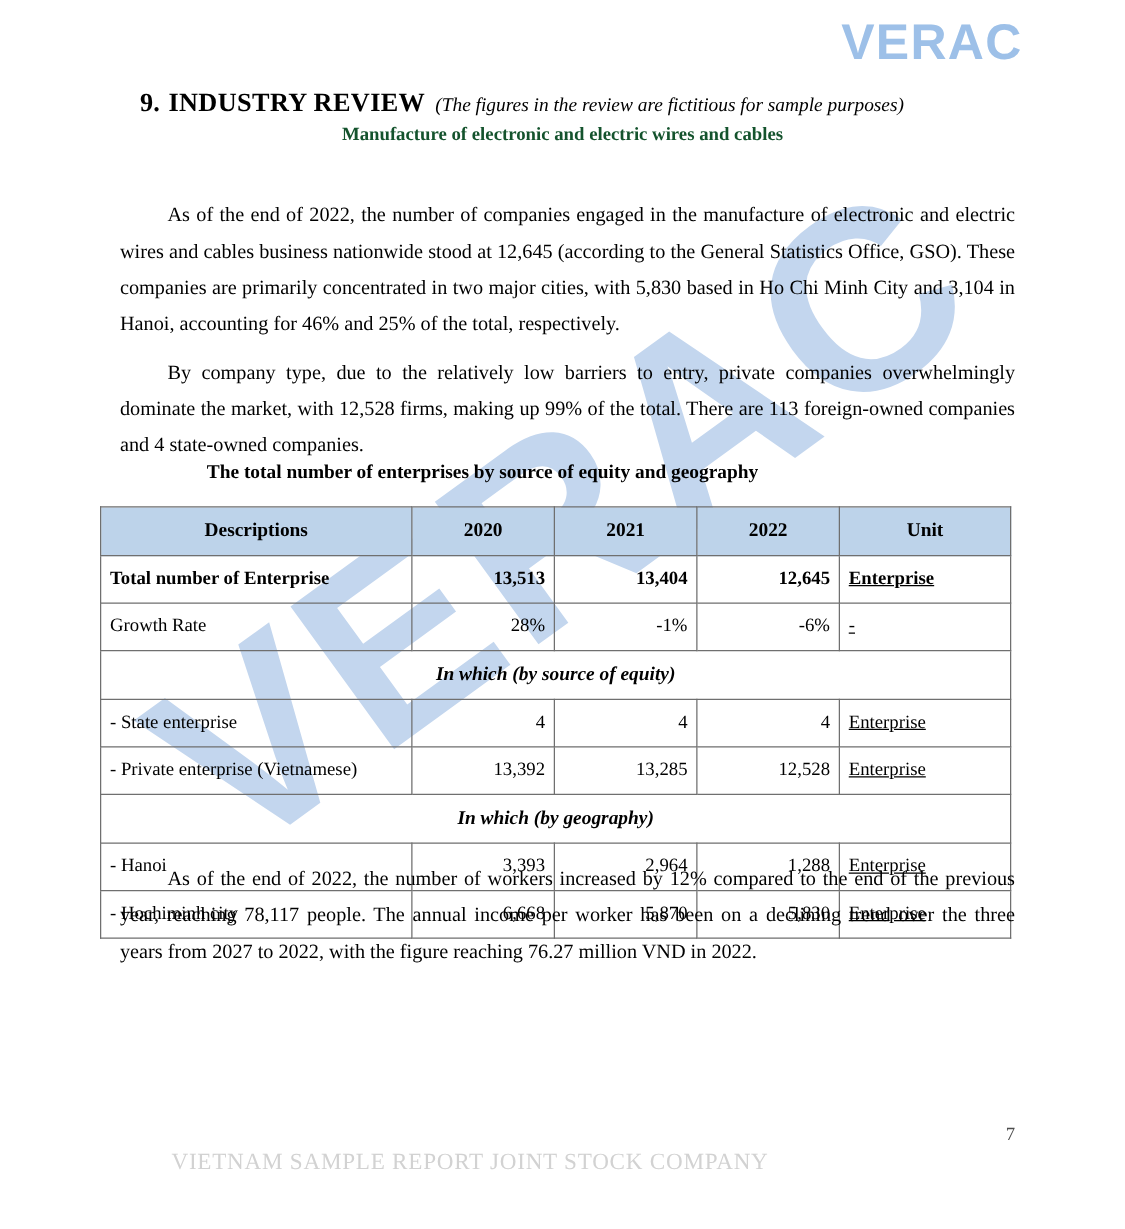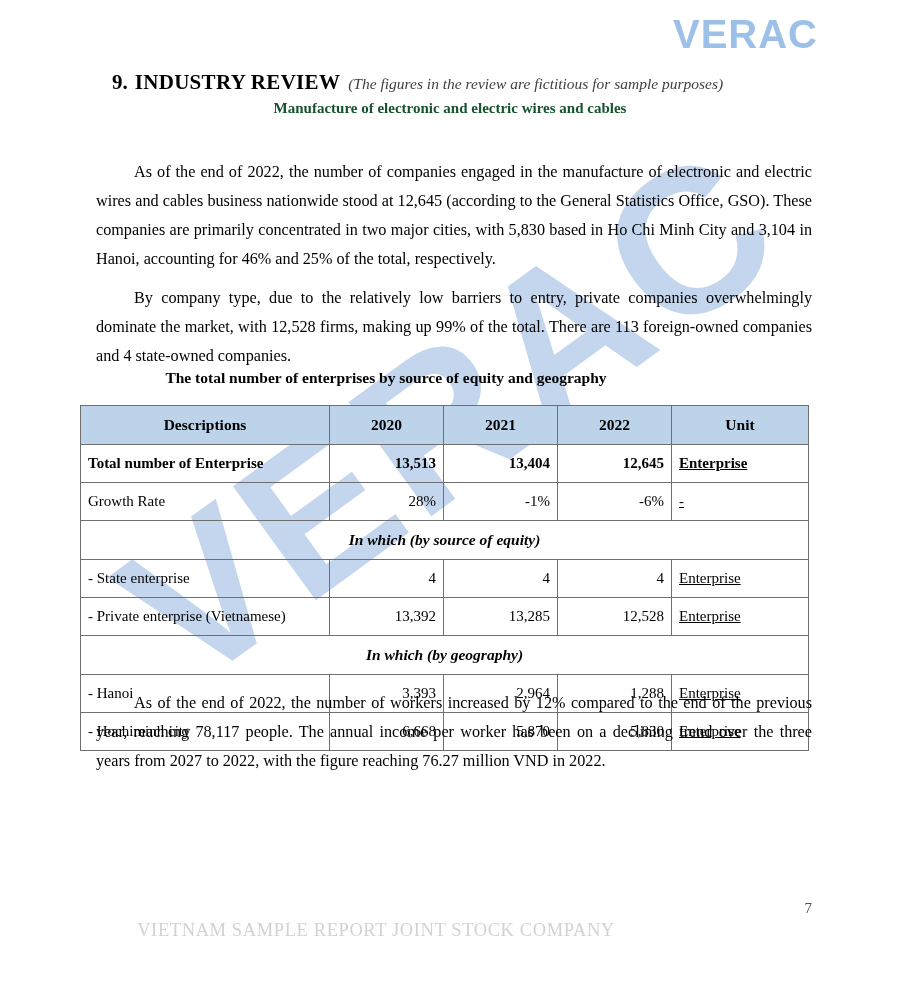--- a/index.html
+++ b/index.html
@@ -72,21 +72,21 @@
   }
   #section-heading .title {
     font-weight: 700;
     font-size: 21px;
     letter-spacing: 0.3px;
     margin-left: 7px;
   }
   #section-heading .note {
     font-style: italic;
     font-size: 15.5px;
-    color: #404040;
+    color: #000000;
     margin-left: 8px;
   }
 
   #sub-heading {
     position: absolute;
     left: 0;
     top: 100px;
     width: 900px;
     text-align: center;
     font-weight: 700;

